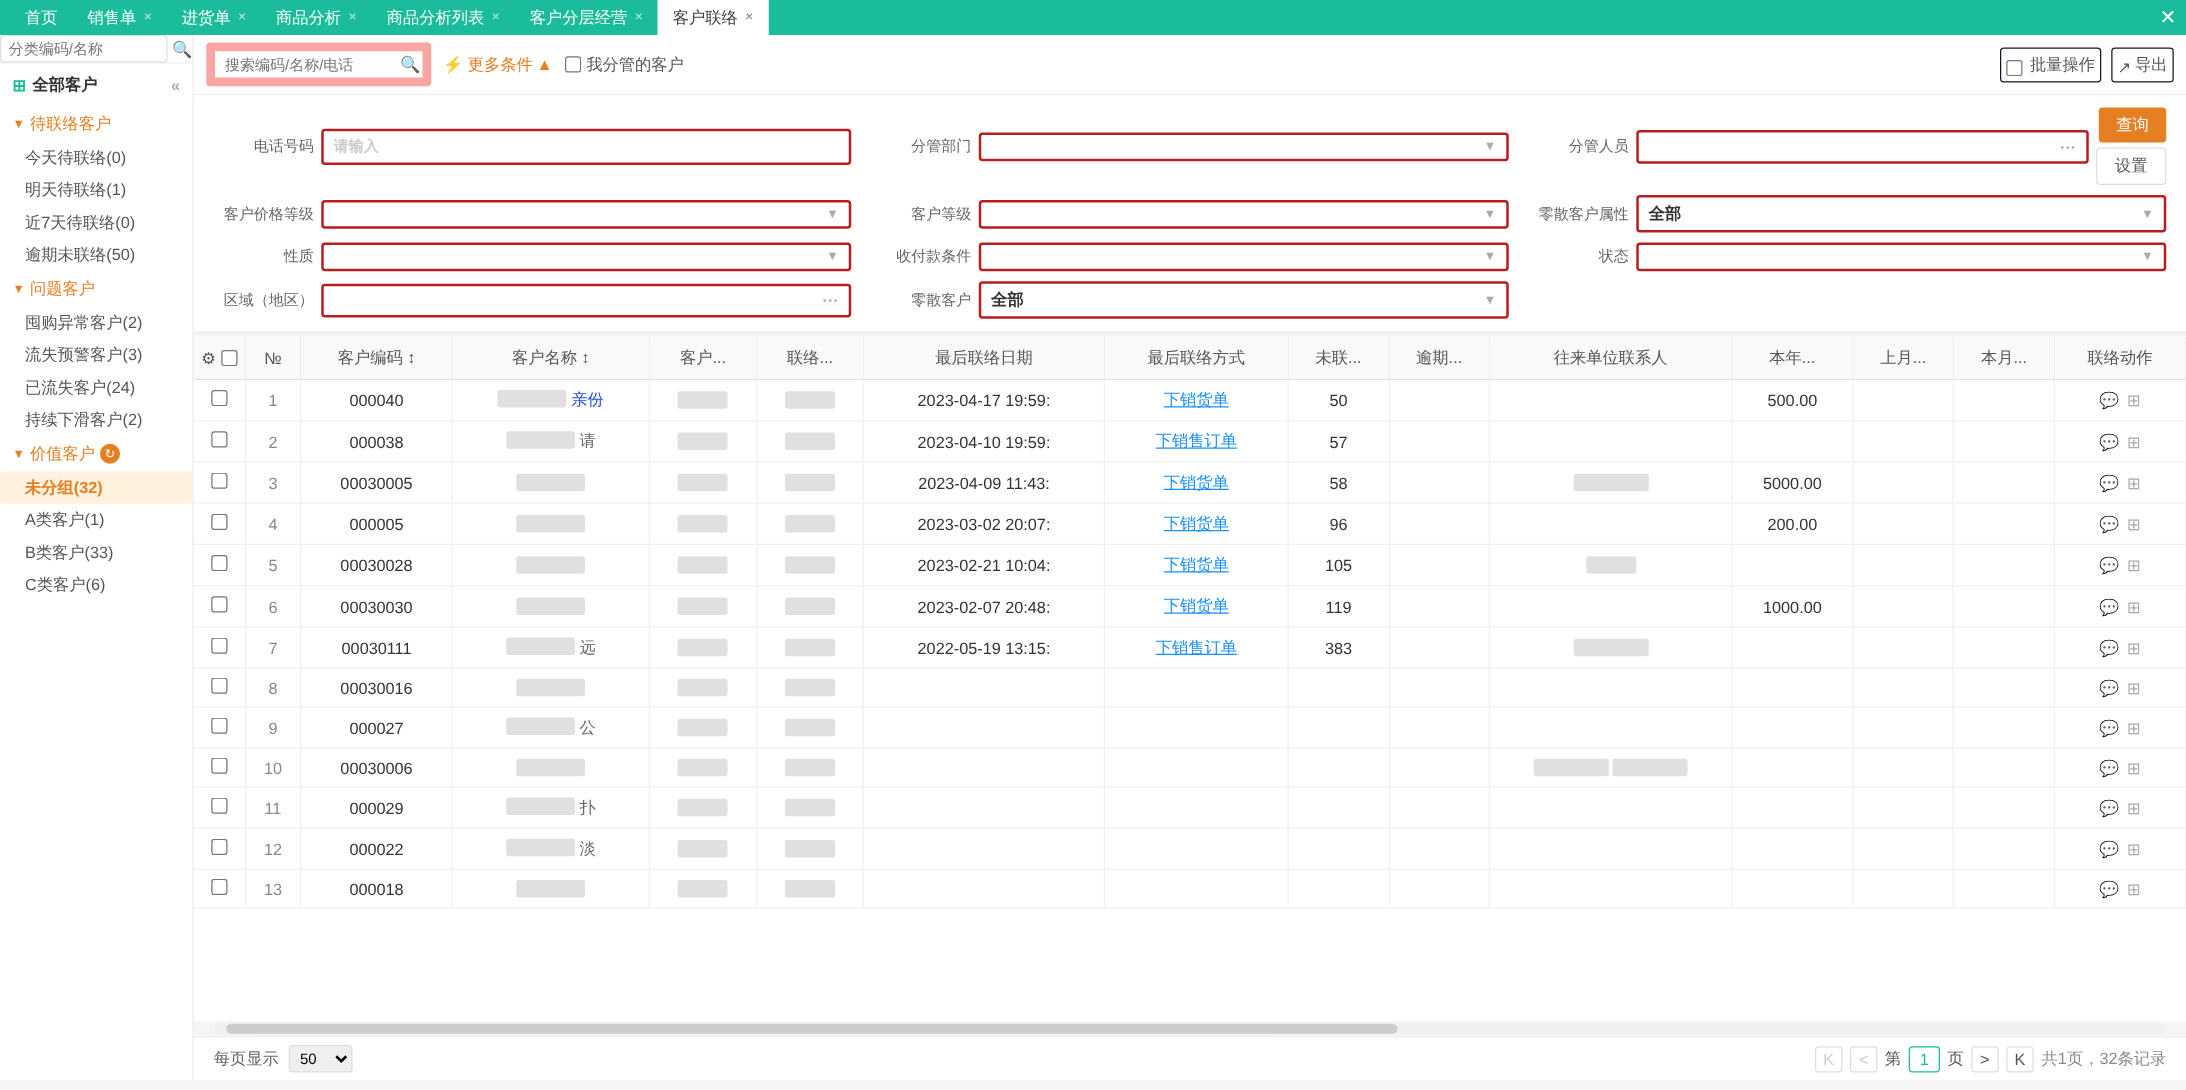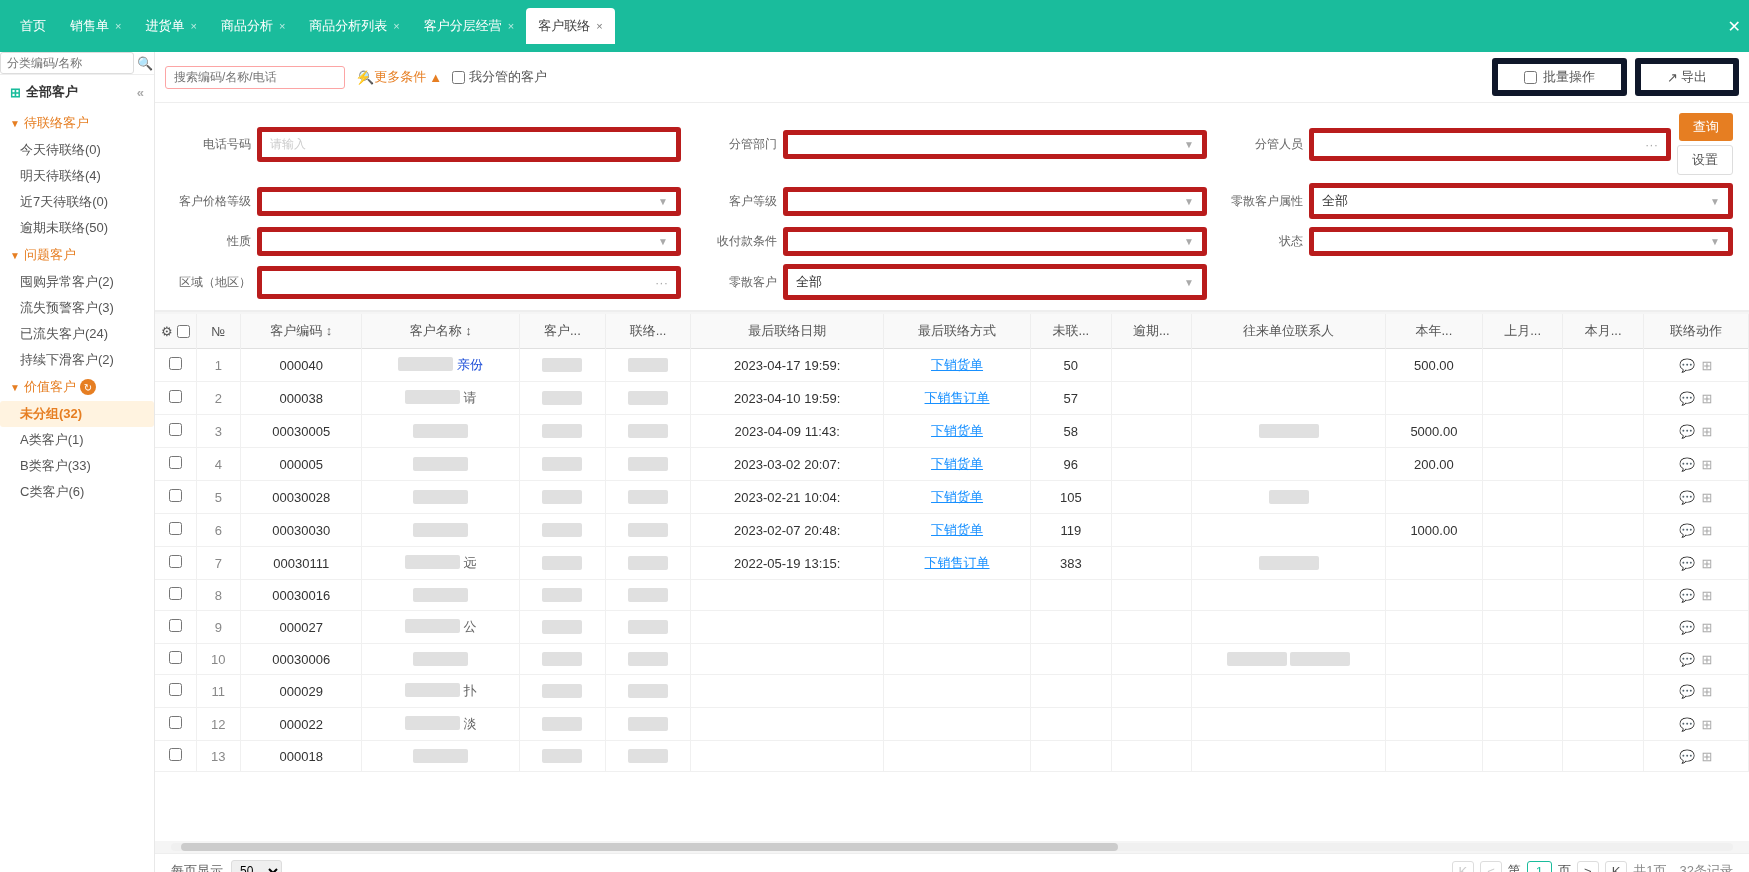--- a/index.html
+++ b/index.html
@@ -3,21 +3,21 @@
   <meta charset="utf-8">
   <style>
     * { box-sizing: border-box; margin: 0; padding: 0; font-family: 'Microsoft YaHei', Arial, sans-serif; font-size: 13px; }
     body { background: #f5f5f5; overflow: hidden; }
 
     
     .top-nav {
       display: flex;
       align-items: center;
       background: #1abc9c;
-      height: 52px;
+      height: 28px;
       padding: 0 8px;
       color: #fff;
     }
     .top-nav .nav-item {
       padding: 0 12px;
       height: 36px;
       display: flex;
       align-items: center;
       cursor: pointer;
       white-space: nowrap;
@@ -133,26 +133,25 @@
       display: flex;
       align-items: center;
       padding: 6px 10px;
       background: #fff;
       border-bottom: 1px solid #eee;
       gap: 10px;
     }
     .filter-search-box {
       display: flex;
       align-items: center;
-      border: 1px solid #fca5a5;
+      border: 7px solid #fca5a5;
       border-radius: 3px;
       padding: 3px 8px;
       background: #fff;
       width: 180px;
-      gap: 44px;
     }
     .filter-search-box input {
       border: none;
       outline: none;
       font-size: 12px;
       width: 140px;
     }
     .filter-search-box .s-icon { color: #aaa; }
     .filter-more {
       color: #e67e22;
@@ -170,29 +169,29 @@
       color: #555;
     }
     .filter-my-customers input[type=checkbox] { cursor: pointer; }
     .toolbar-right {
       margin-left: auto;
       display: flex;
       align-items: center;
       gap: 8px;
     }
     .toolbar-btn {
-      padding: 4px 26px;
-      border: 6px solid #0f172a;
+      padding: 4px 4px;
+      border: 1px solid #0f172a;
       border-radius: 3px;
       cursor: pointer;
       background: #fff;
       color: #555;
       font-size: 12px;
       display: flex;
-      align-items: center;
+      align-items: flex-end;
       gap: 3px;
     }
 
     
     .advanced-filter {
       background: #fff;
       padding: 10px 16px;
       border-bottom: 2px solid #eee;
       display: grid;
       grid-template-columns: 1fr 1fr 1fr;
@@ -206,29 +205,30 @@
     .filter-label {
       color: #666;
       font-size: 12px;
       white-space: nowrap;
       width: 80px;
       text-align: right;
       flex-shrink: 0;
     }
     .filter-input {
       flex: 1;
-      border: 5px solid #b91c1c;
+      border: 2px solid #b91c1c;
       border-radius: 3px;
       padding: 4px 8px;
       font-size: 12px;
       color: #333;
       background: #fff;
       display: flex;
       align-items: center;
       justify-content: space-between;
+      font-weight: bold;
     }
     .filter-input .caret { color: #aaa; font-size: 10px; }
     .filter-actions {
       display: flex;
       flex-direction: column;
       gap: 4px;
       align-items: flex-end;
       justify-content: center;
     }
     .btn-query {
@@ -420,21 +420,21 @@
       <span>全部客户</span>
       <span class="collapse-btn">«</span>
     </div>
 
     <div class="sidebar-group">
       <div class="sidebar-group-title">
         <span class="arrow">▼</span>
         <span>待联络客户</span>
       </div>
       <div class="sidebar-item"><span>今天待联络(0)</span></div>
-      <div class="sidebar-item"><span>明天待联络(4)</span></div>
+      <div class="sidebar-item"><span>明天待联络(1)</span></div>
       <div class="sidebar-item"><span>近7天待联络(0)</span></div>
       <div class="sidebar-item"><span>逾期未联络(50)</span></div>
     </div>
 
     <div class="sidebar-group">
       <div class="sidebar-group-title">
         <span class="arrow">▼</span>
         <span>问题客户</span>
       </div>
       <div class="sidebar-item"><span>囤购异常客户(2)</span></div>

